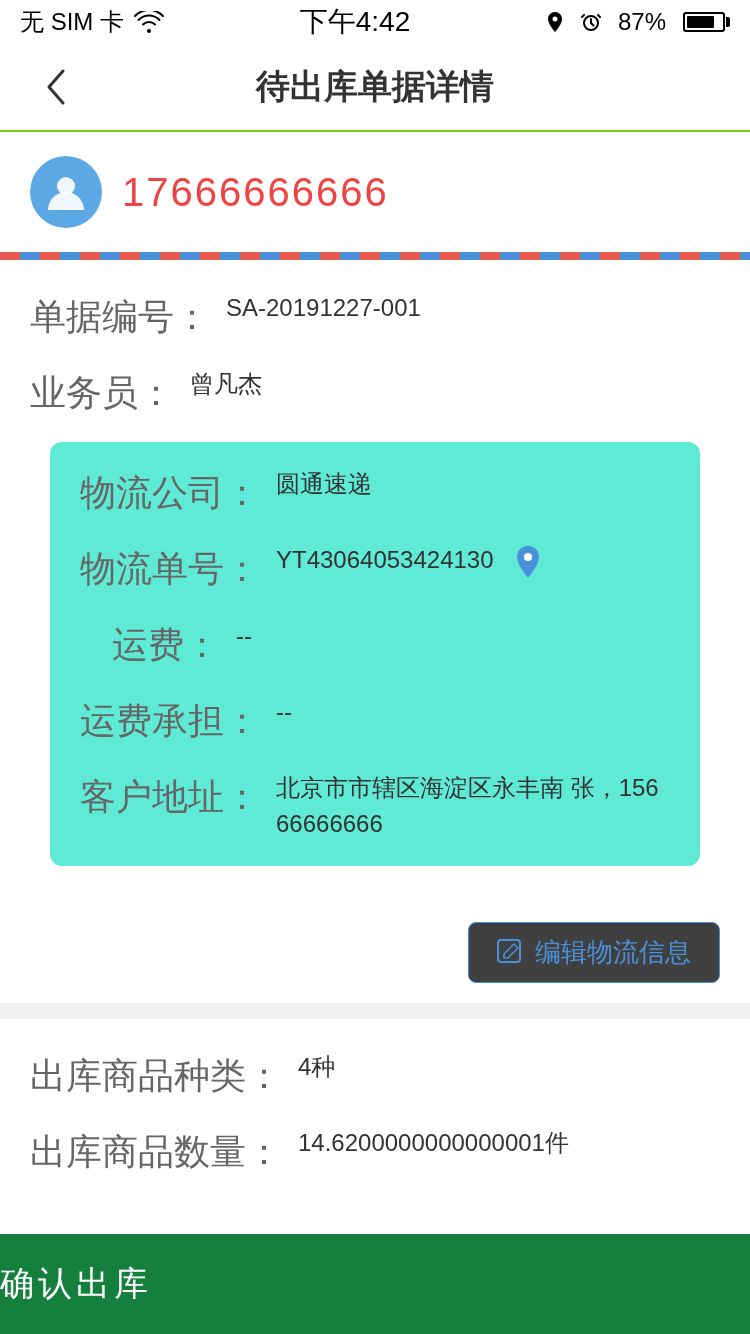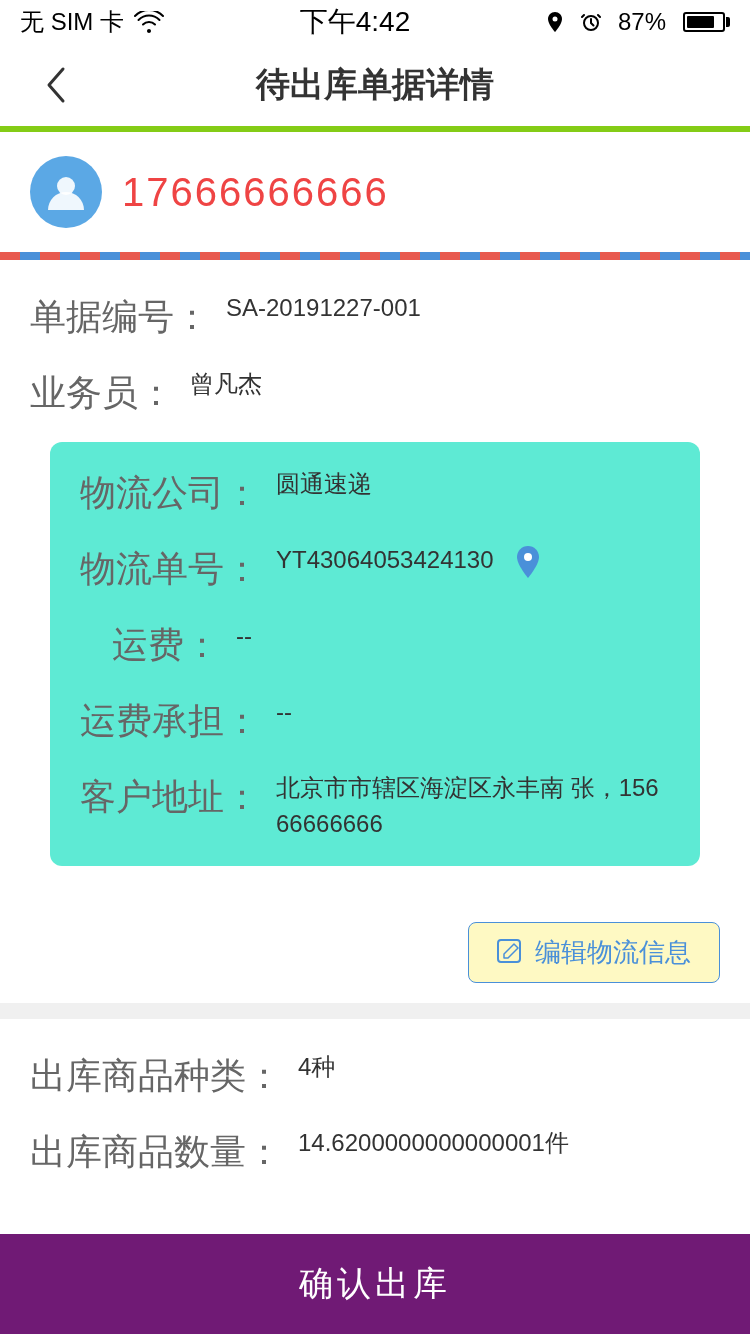--- a/index.html
+++ b/index.html
@@ -32,21 +32,21 @@
 
     
     .nav-bar {
       width: 750px;
       height: 88px;
       background: #fff;
       display: flex;
       align-items: center;
       justify-content: center;
       position: relative;
-      border-bottom: 6px solid #84cc16;
+      border-bottom: 2px solid #84cc16;
     }
     .nav-back {
       position: absolute;
       left: 30px;
       width: 50px;
       height: 50px;
       display: flex;
       align-items: center;
       justify-content: center;
       cursor: pointer;
@@ -153,21 +153,21 @@
     .edit-button {
       border: 1px solid #4a90d9;
       border-radius: 8px;
       padding: 12px 28px;
       color: #4a90d9;
       font-size: 26px;
       display: flex;
       align-items: center;
       gap: 10px;
       cursor: pointer;
-      background: #fef9c3;
+      background: #404040;
     }
     .edit-button svg { width: 28px; height: 28px; }
 
     
     .section-separator {
       width: 750px;
       height: 16px;
       background: #f0f0f0;
     }
 
@@ -205,24 +205,24 @@
       min-height: 200px;
     }
 
     
     .confirm-button-bar {
       position: fixed;
       bottom: 0;
       left: 0;
       width: 750px;
       height: 100px;
-      background: #701a75;
-      display: flex;
-      align-items: center;
-      justify-content: center;
+      background: #15803d;
+      display: flex;
+      align-items: center;
+      justify-content: flex-start;
       cursor: pointer;
     }
     .confirm-button-text {
       color: #fff;
       font-size: 34px;
       font-weight: 500;
       letter-spacing: 4px;
     }
 
     .main-content {

